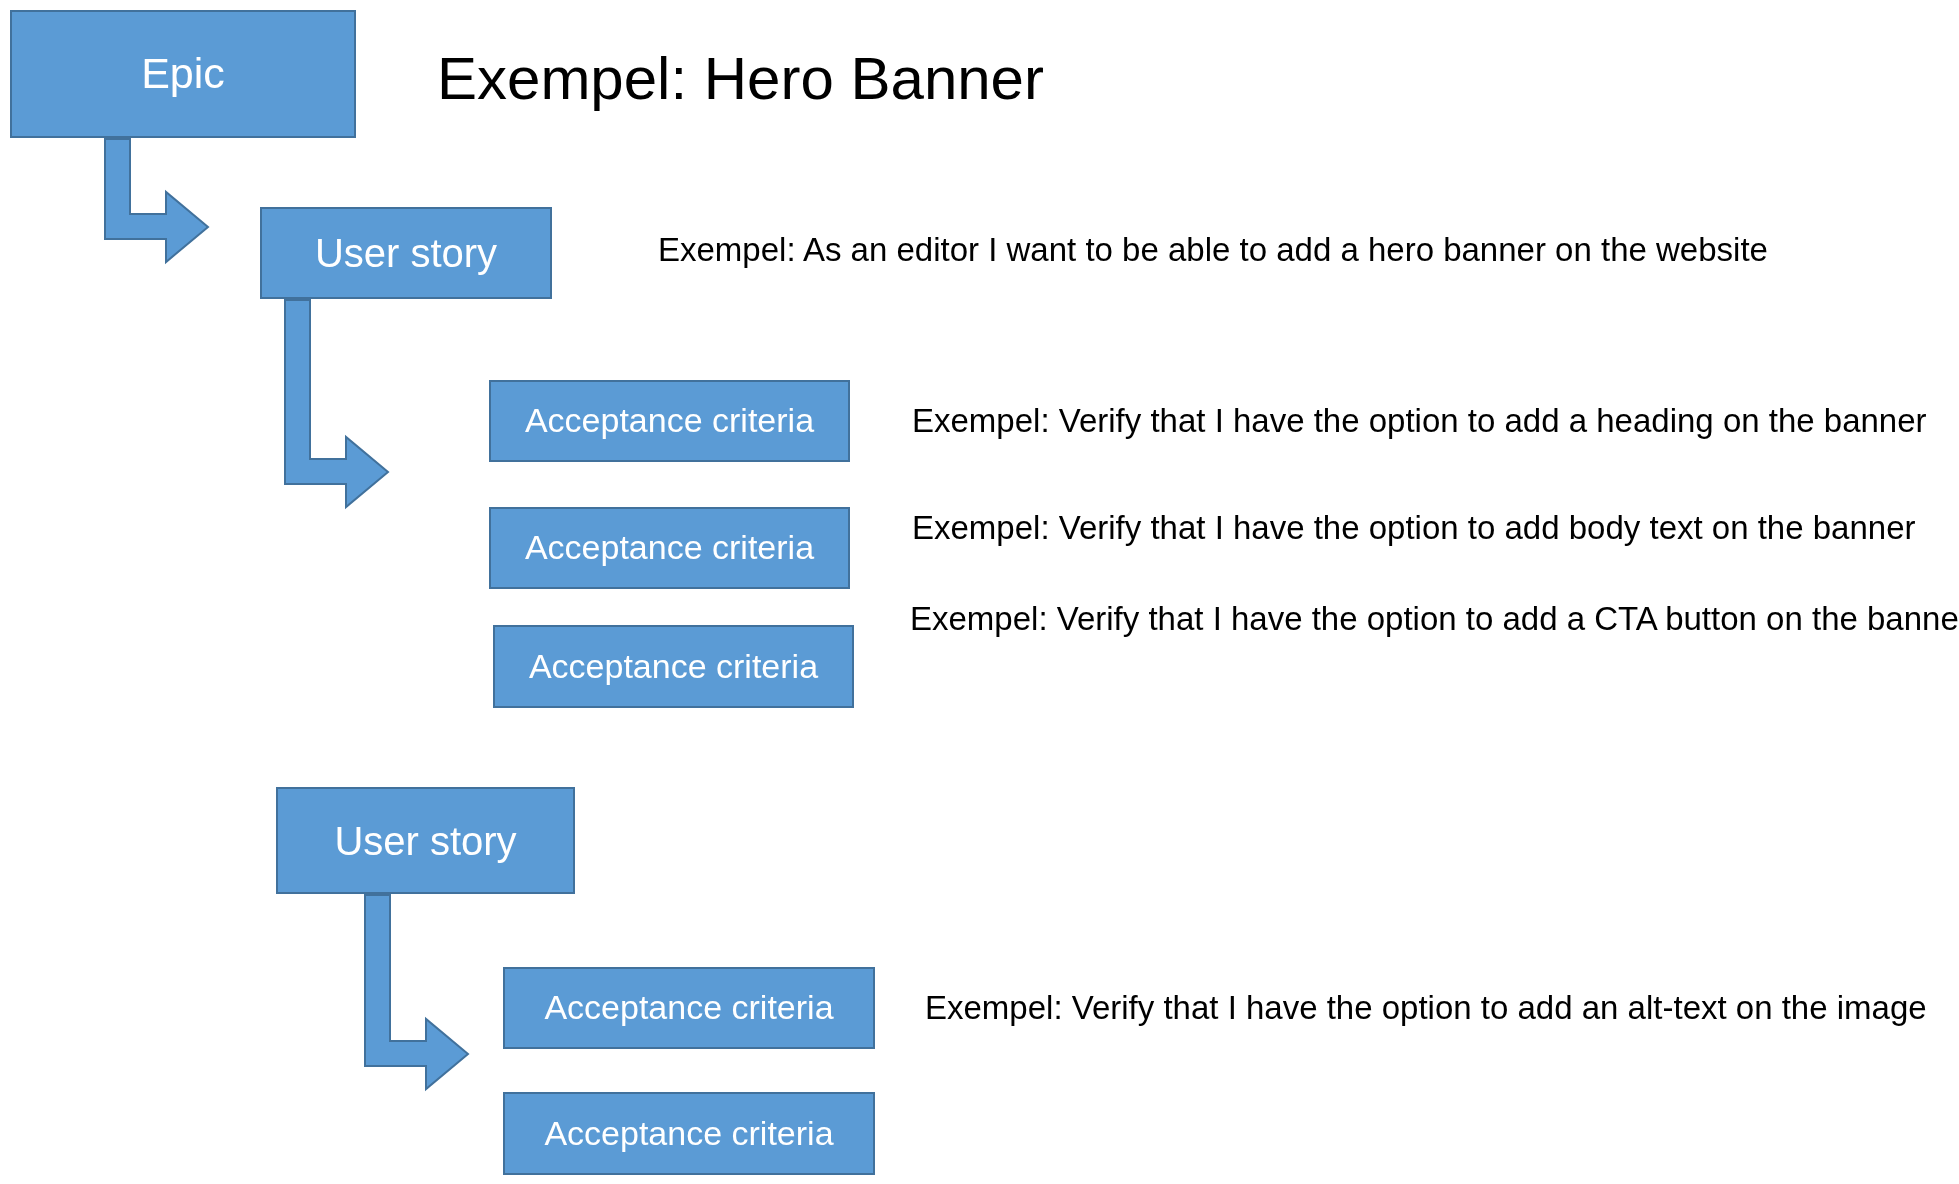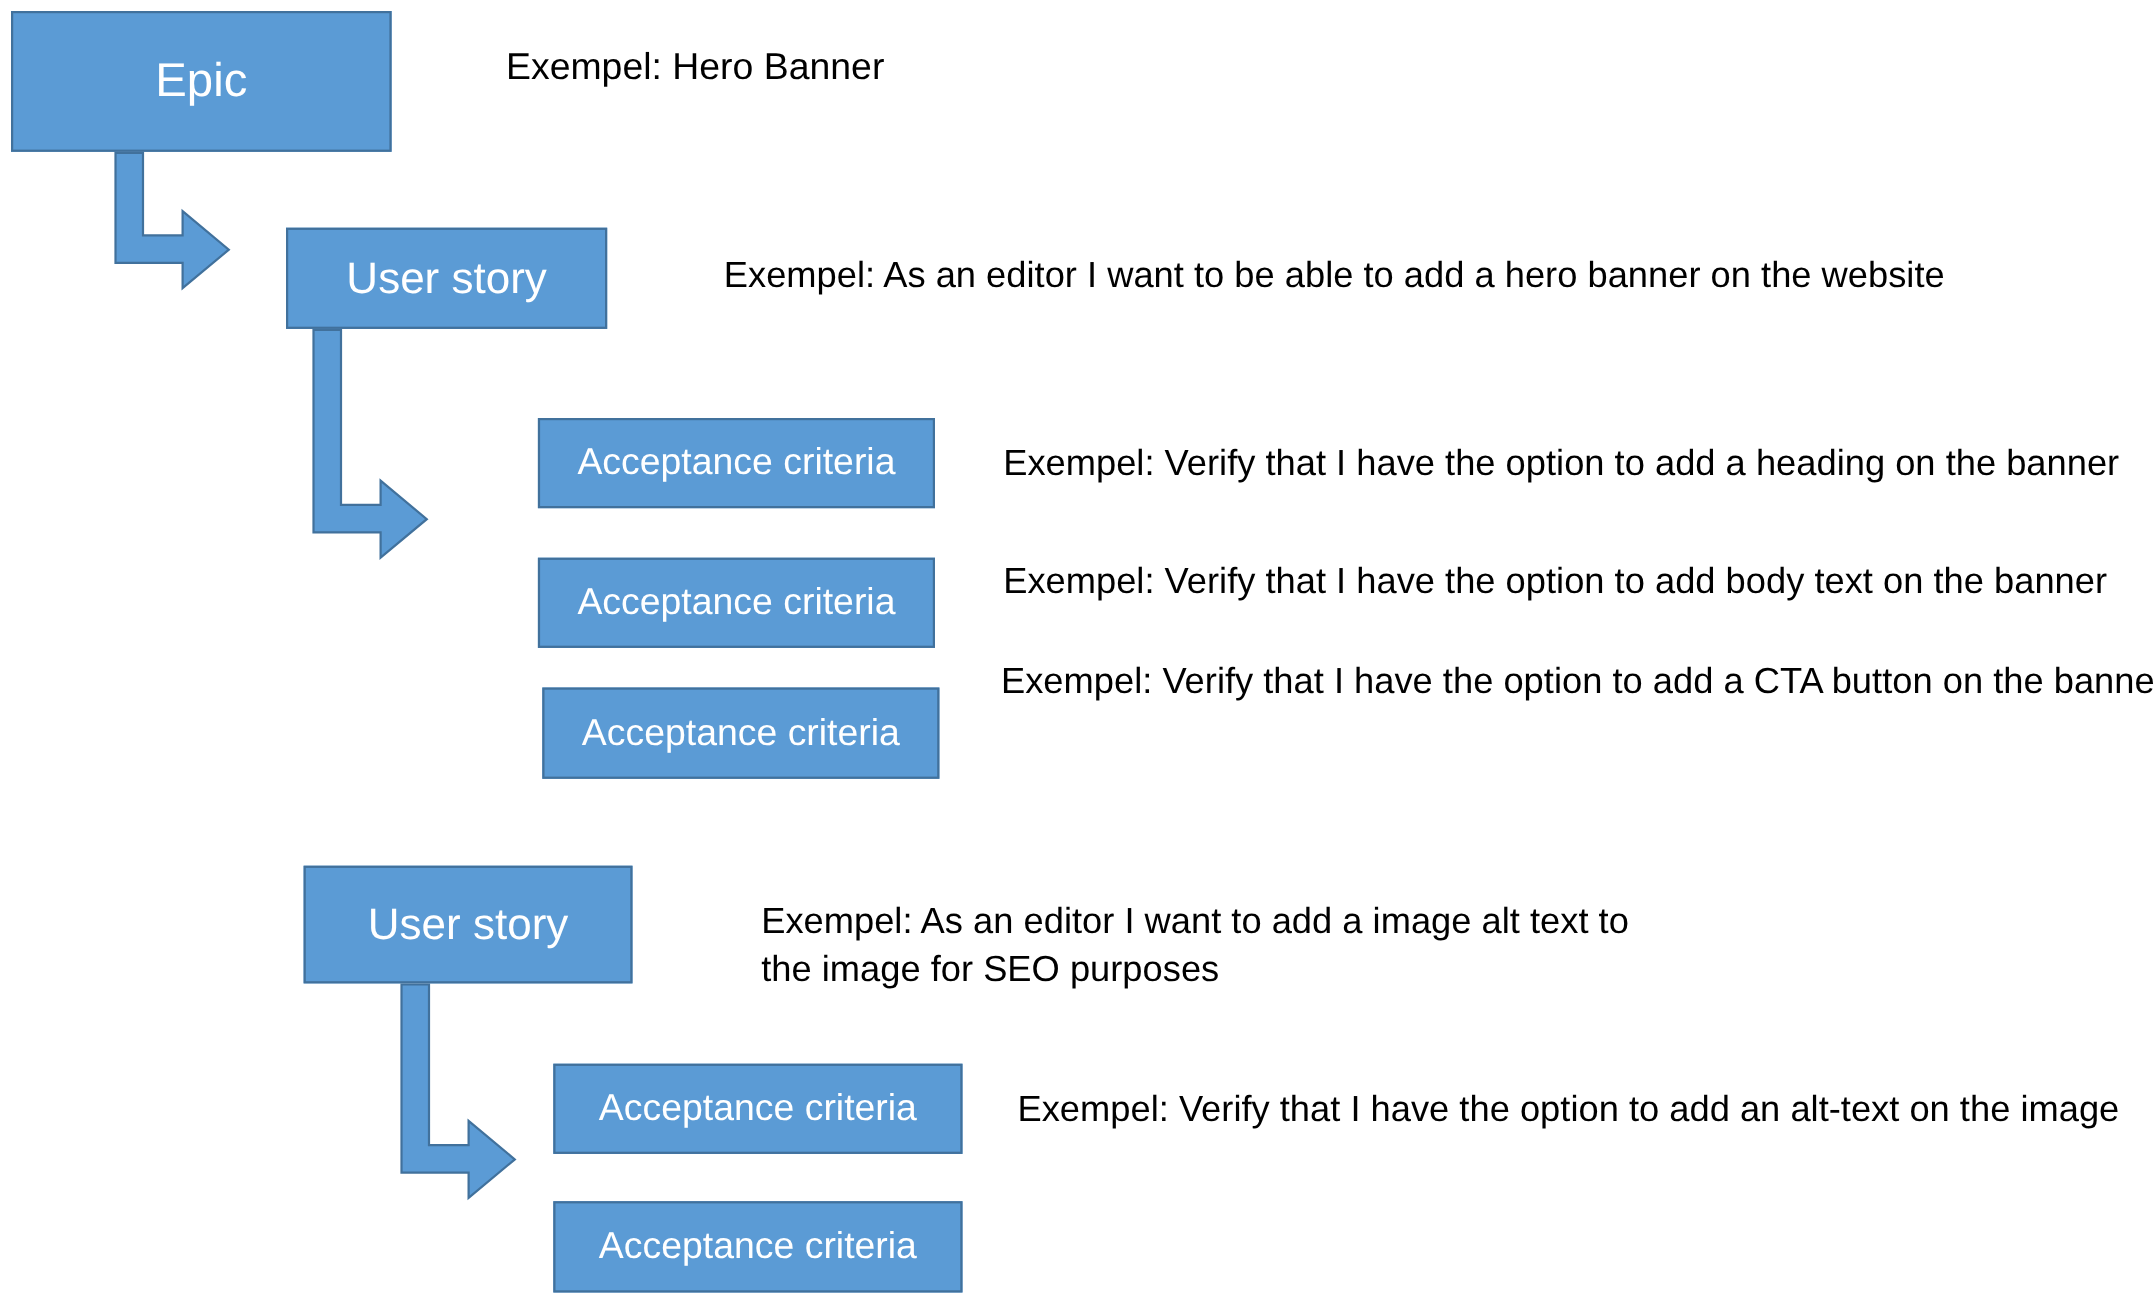--- a/index.html
+++ b/index.html
@@ -57,21 +57,21 @@
   
   .caption {
     position: absolute;
     color: #000000;
     font-size: 33px;
     line-height: 1.32;
     white-space: nowrap;
   }
   .caption.wrap { white-space: normal; }
 
-  .cap-title      { left: 437px; top: 39px;  font-size: 34px; margin-left: 23px; }
+  .cap-title      { left: 437px; top: 39px;  font-size: 60px; }
   .cap-story-1    { left: 658px; top: 228px; }
   .cap-ac-1       { left: 912px; top: 399px; }
   .cap-ac-2       { left: 912px; top: 506px; }
   .cap-ac-3       { left: 910px; top: 597px; }
   .cap-story-2    { left: 692px; top: 815px; width: 830px; }
   .cap-ac-4       { left: 925px; top: 986px; }
   .cap-ac-5       { left: 925px; top: 1100px; }
 </style>
 </head>
 <body>
@@ -97,21 +97,20 @@
   <div class="node node-ac-1">Acceptance criteria</div>
   <div class="caption cap-ac-1">Exempel: Verify that I have the option to add a heading on the banner</div>
 
   <div class="node node-ac-2">Acceptance criteria</div>
   <div class="caption cap-ac-2">Exempel: Verify that I have the option to add body text on the banner</div>
 
   <div class="node node-ac-3">Acceptance criteria</div>
   <div class="caption cap-ac-3">Exempel: Verify that I have the option to add a CTA button on the banner</div>
 
   <div class="node node-story-2">User story</div>
-  <div class="caption wrap cap-story-2">Exempel: As an editor I want to add a image alt text to the image for SEO purposes</div>
 
   <svg class="elbow" style="left:364px; top:894px;" width="120" height="220" viewBox="0 0 120 220">
     <polygon class="elbow-shape" points="1,1 26,1 26,147 62,147 62,125 104,160 62,195 62,172 1,172"></polygon>
   </svg>
 
   <div class="node node-ac-4">Acceptance criteria</div>
   <div class="caption cap-ac-4">Exempel: Verify that I have the option to add an alt-text on the image</div>
 
   <div class="node node-ac-5">Acceptance criteria</div>
 

